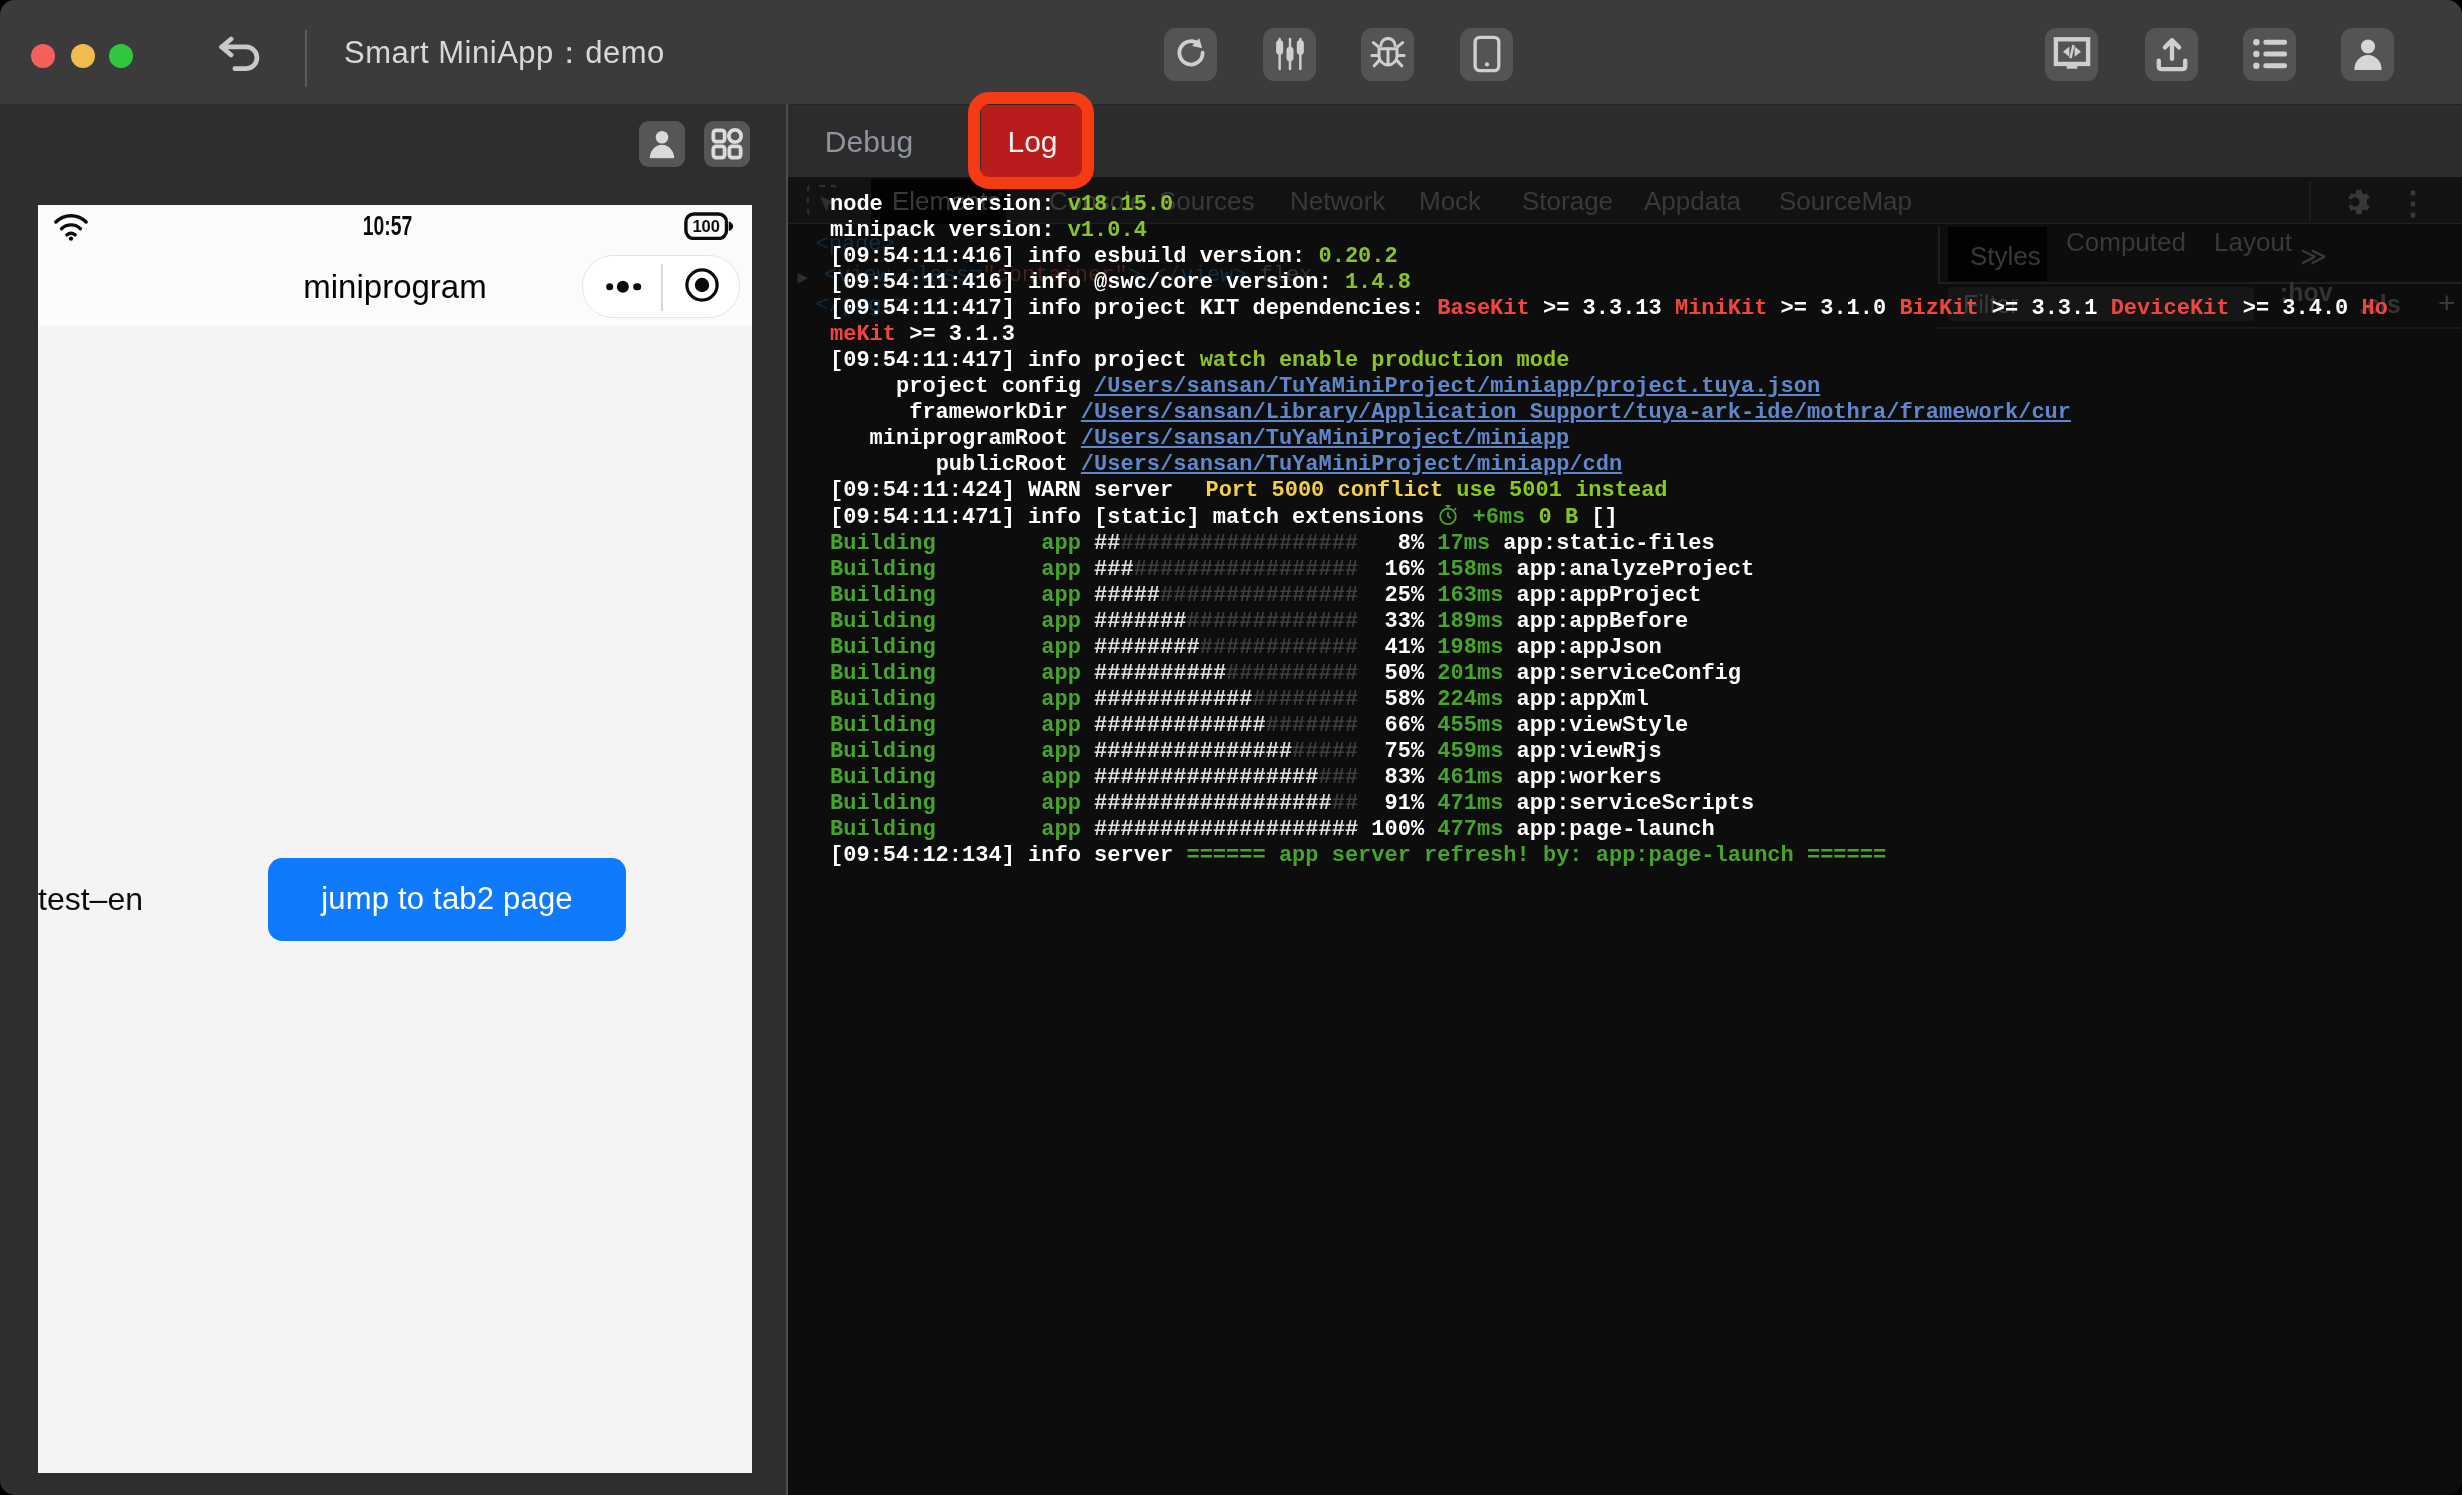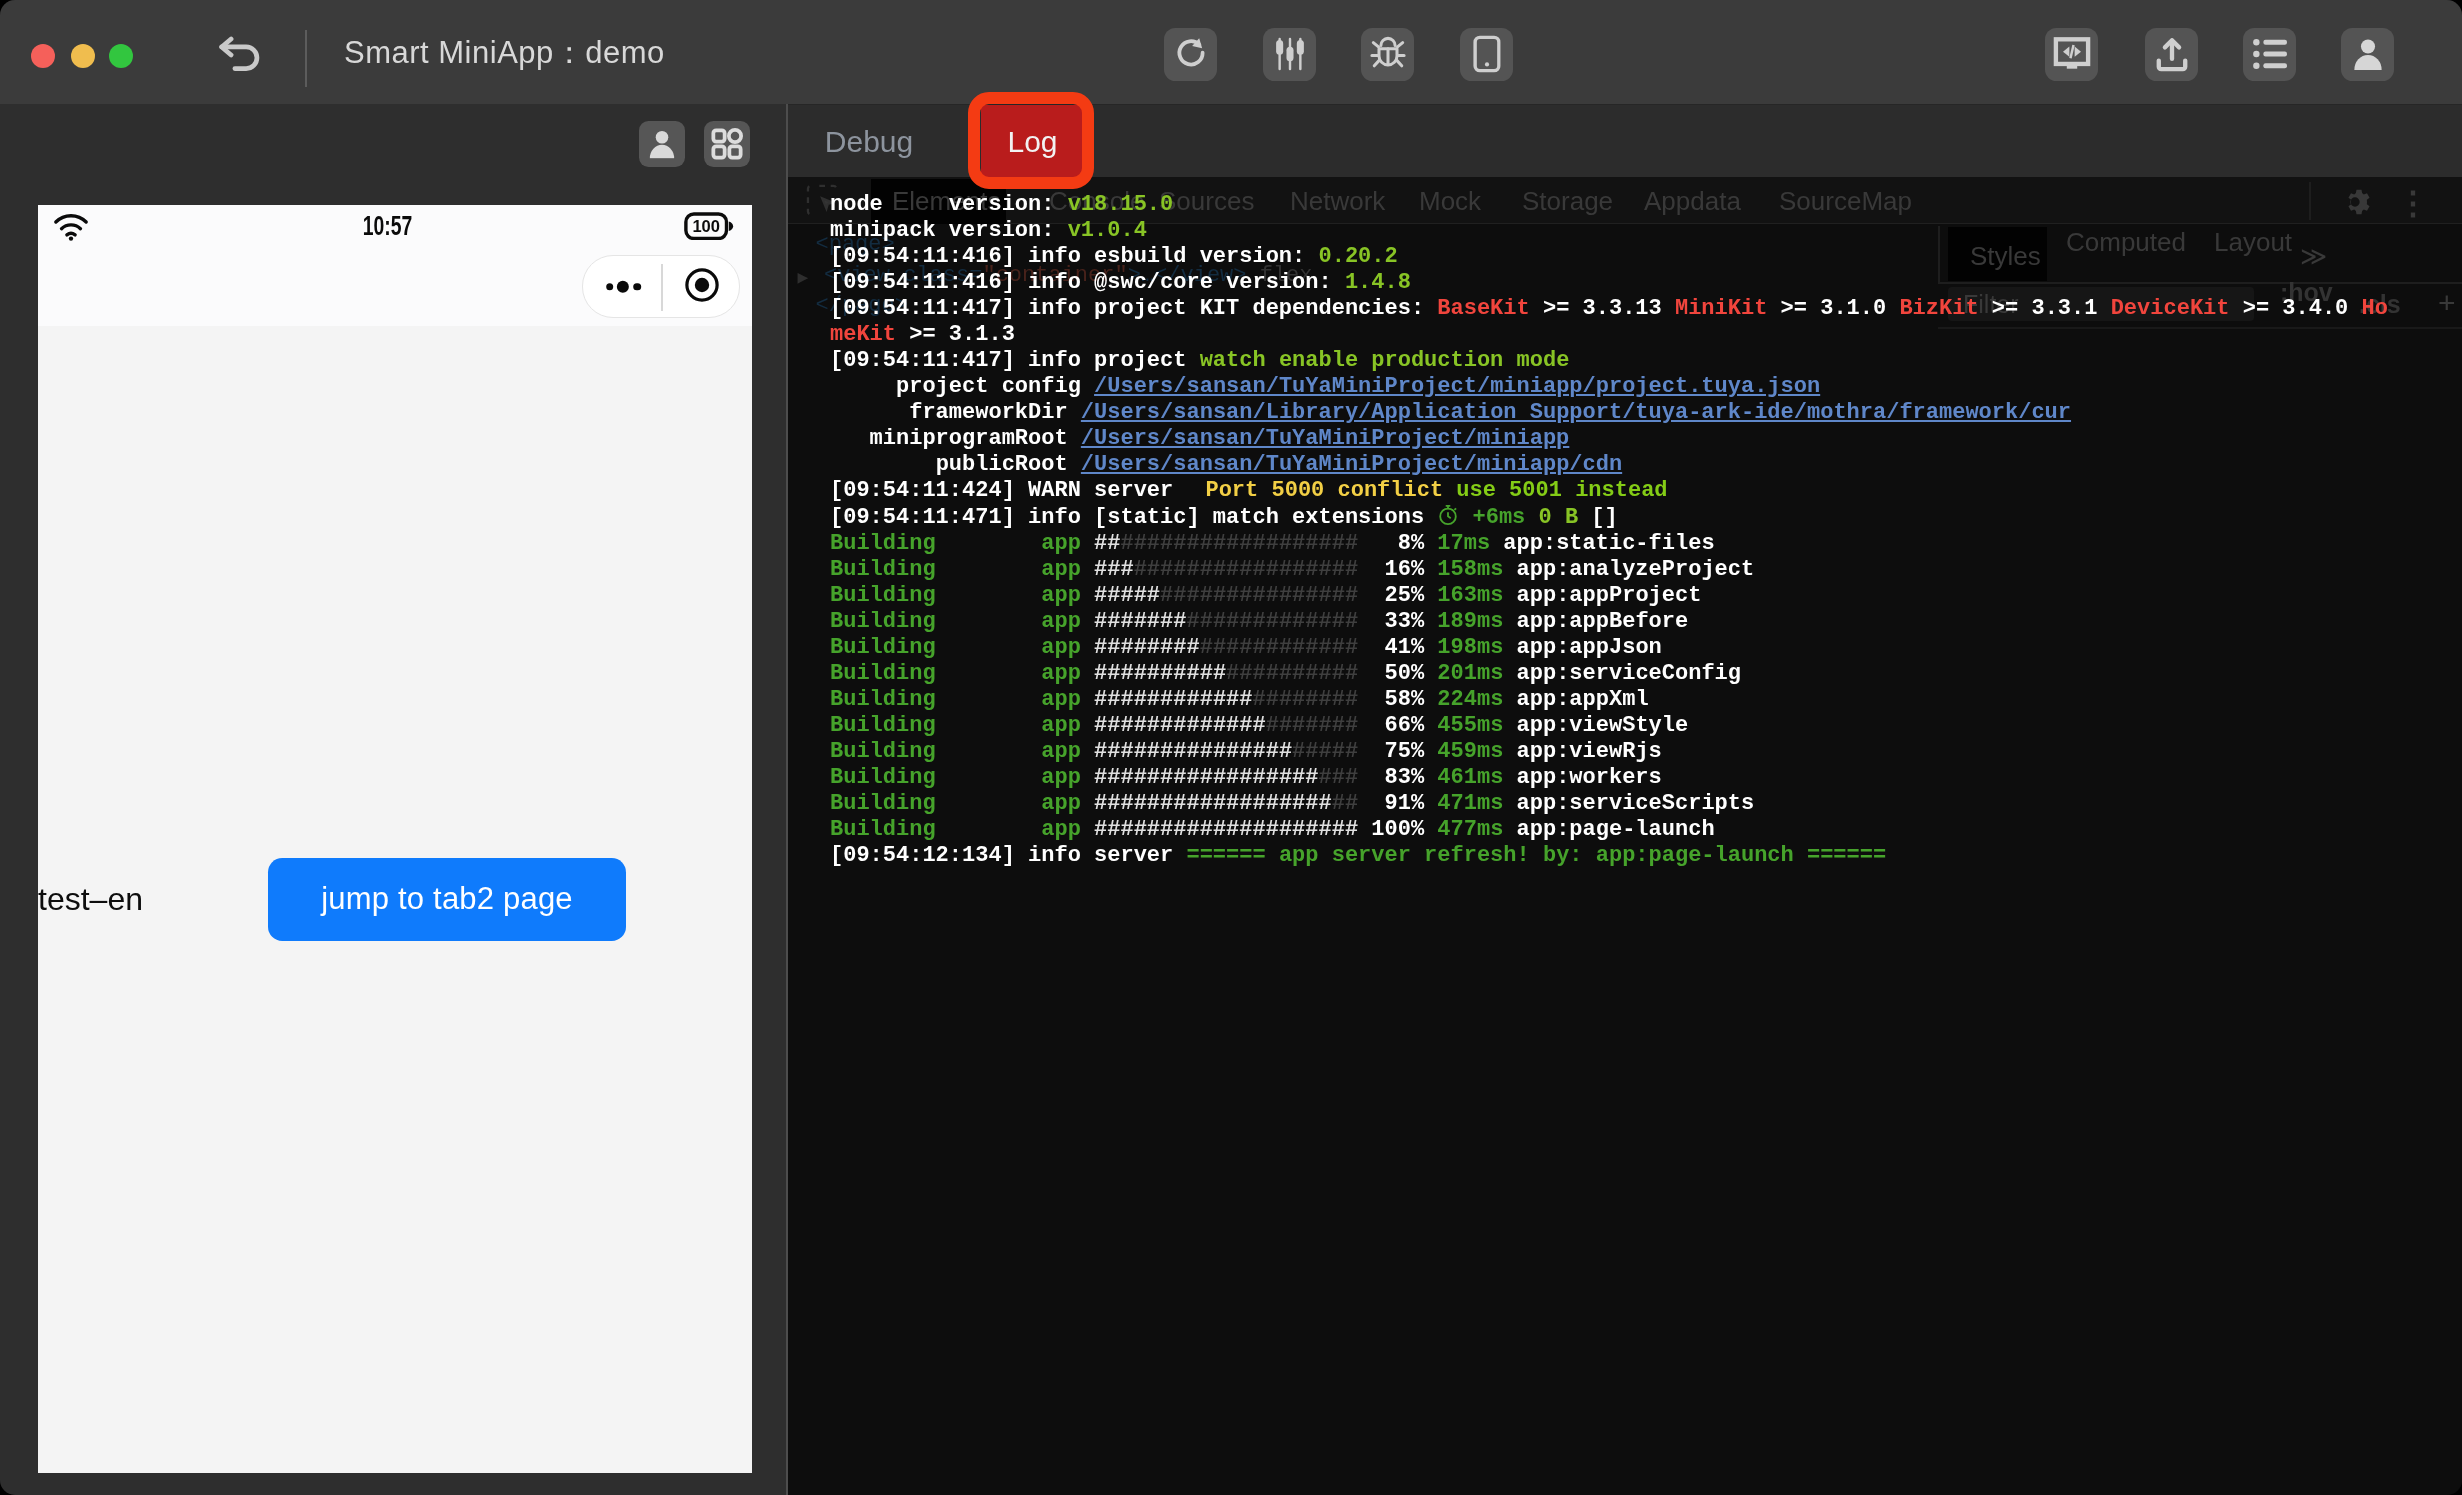--- a/index.html
+++ b/index.html
@@ -137,20 +137,21 @@
         <path d="M14.7 23 A7 7 0 0 1 23.3 23"></path>
       </g>
       <circle cx="19" cy="27" r="2.3" fill="#0b0b0b"></circle>
     </svg>
     <div id="ptime"><span>10:57</span></div>
     <svg class="abs" style="left:646px;top:6.6px" width="51" height="28.5" viewBox="0 0 54 30">
       <rect x="2" y="2" width="43" height="26" rx="8.5" fill="none" stroke="#0c0c0c" stroke-width="3.6"></rect>
       <path d="M47.5 10 q4.5 1.5 4.5 5 q0 3.5 -4.5 5 z" fill="#0c0c0c"></path>
       <text x="23.5" y="21.5" text-anchor="middle" font-family="Liberation Sans" font-size="17.5" font-weight="700" fill="#0c0c0c">100</text>
     </svg>
+    <div id="navtitle">miniprogram</div>
     <div id="capsule">
       <div class="cdot" style="left:26.6px;width:7.6px;height:7.6px"></div>
       <div class="cdot" style="left:40px;width:12.3px;height:12.3px"></div>
       <div class="cdot" style="left:54px;width:7.6px;height:7.6px"></div>
       <div id="cdiv"></div>
       <svg class="abs" style="left:102px;top:12.3px" width="34" height="34" viewBox="0 0 36 36">
         <circle cx="18" cy="18" r="16" fill="none" stroke="#0a0a0a" stroke-width="3.4"></circle>
         <circle cx="18" cy="18" r="7.6" fill="#0a0a0a"></circle>
       </svg>
     </div>

